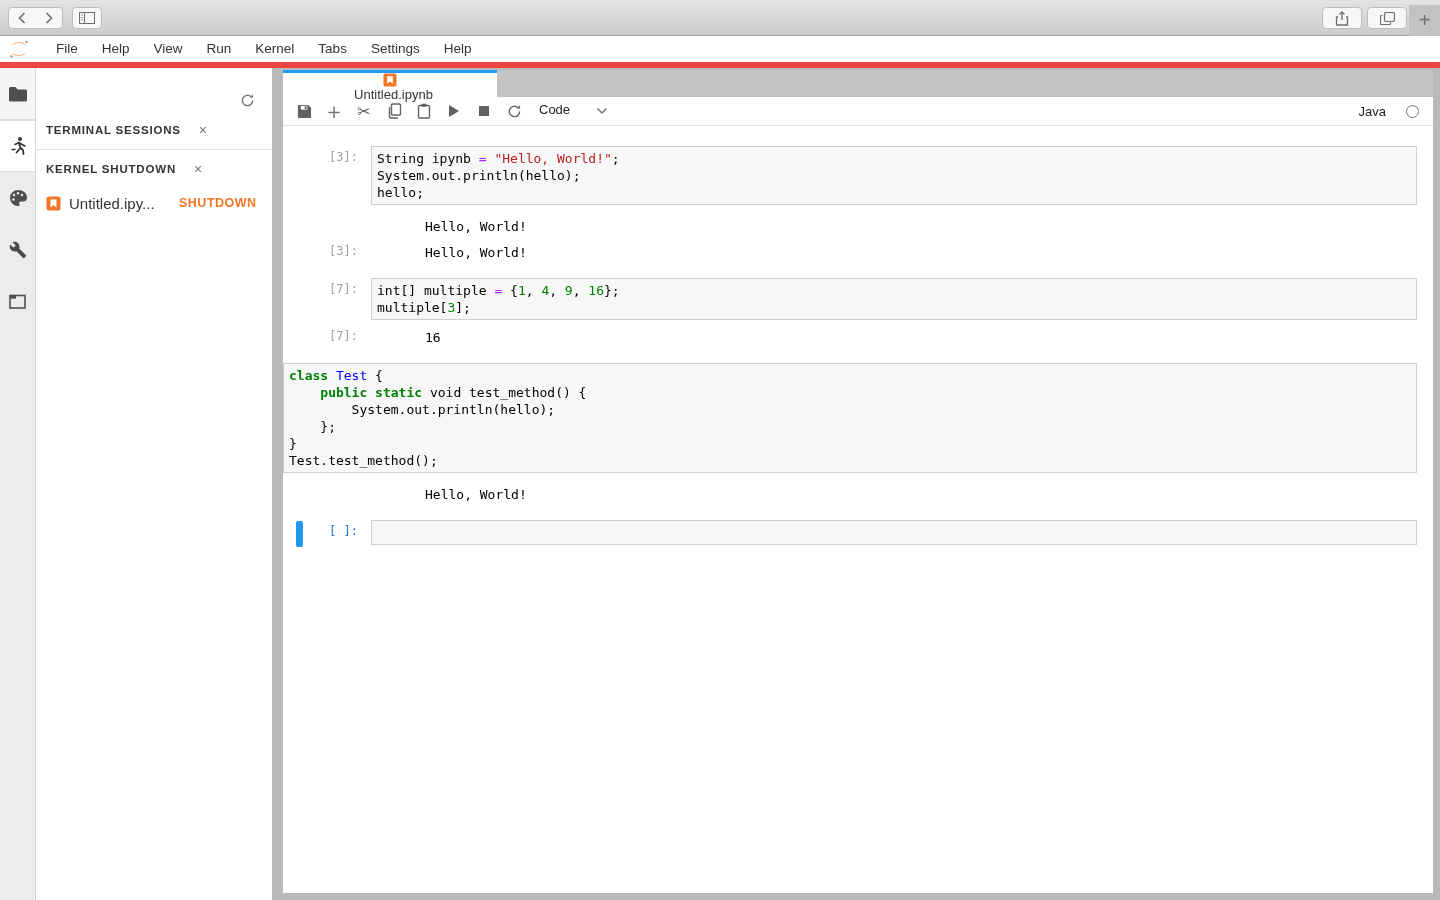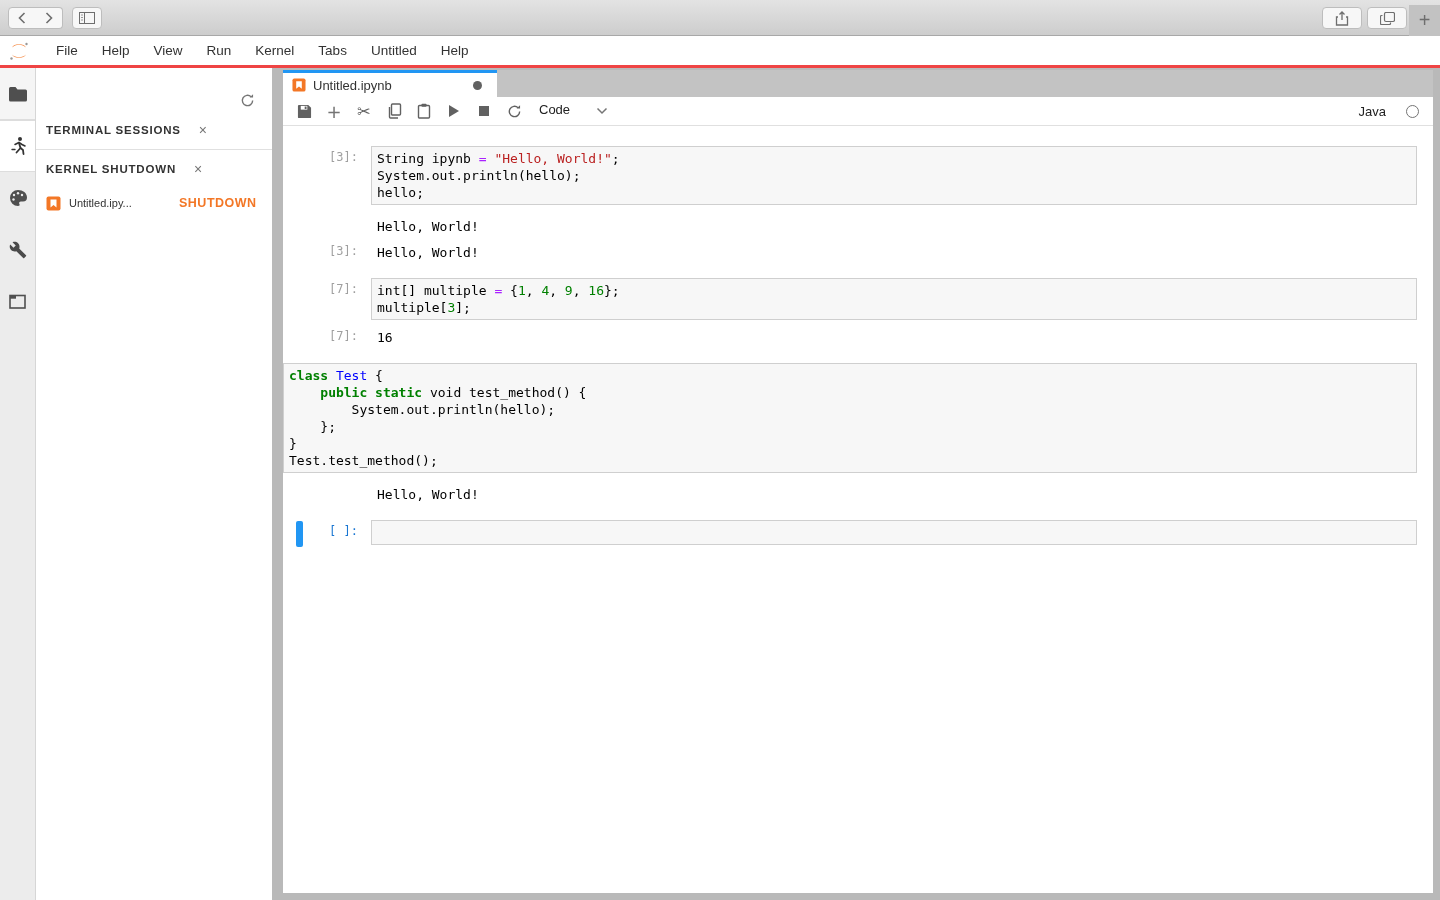--- a/index.html
+++ b/index.html
@@ -20,50 +20,50 @@
     display:flex; align-items:center; justify-content:center;
     font-size:13px; color:#333; }
   .btn-share { left:1322px; width:40px; }
   .btn-tabs  { left:1367px; width:40px; }
   .btn-newtab { position:absolute; right:0; top:5px; width:31px; height:31px;
     background:#c2c2c2; display:flex; align-items:center; justify-content:center;
     color:#6e6e6e; font-size:20px; font-weight:300; }
 
   
   .menubar { position:absolute; left:0; top:36px; width:1440px; height:32px;
-    background:#fff; border-bottom:3px solid #ef4444; display:flex; align-items:center; }
+    background:#fff; border-bottom:6px solid #ef4444; display:flex; align-items:center; }
   .logo { width:22px; height:22px; margin-left:8px; }
   .menu-items { display:flex; margin-left:14px; }
   .menu-item { padding:0 12px; font-size:13.5px; color:#333; line-height:32px; cursor:default; }
 
   
   .icon-strip { position:absolute; left:0; top:68px; bottom:0; width:36px;
     background:#ececec; border-right:1px solid #d6d6d6; }
   .strip-tile { width:35px; height:52px; display:flex; align-items:center; justify-content:center; }
   .strip-tile.first { background:#f5f5f5; border-bottom:1px solid #ddd; }
   .strip-tile.active { background:#fff; border-top:1px solid #ddd; border-bottom:1px solid #ddd; }
 
   
   .sidebar { position:absolute; left:36px; top:81px; bottom:0; width:236px; background:#fff; }
   .sb-refresh-row { height:30px; display:flex; justify-content:flex-end; align-items:center; padding-right:17px; padding-top:8px; }
   .sb-header { display:flex; align-items:center; padding:12px 0 6px 10px; }
   .sb-header .hd { font-size:11.5px; font-weight:700; letter-spacing:0.8px; color:#333; }
   .sb-x { margin-left:18px; color:#757575; font-size:14px; line-height:1; cursor:default; }
   .sb-divider { border-bottom:1px solid #e0e0e0; margin-top:6px; }
   .session-row { display:flex; align-items:center; height:26px; margin-top:8px; padding-left:10px; }
-  .session-label { font-size:11px; color:#333; margin-left:8px; width:92px; }
+  .session-label { font-size:15px; color:#333; margin-left:8px; width:92px; }
   .session-action { font-size:12.5px; font-weight:700; letter-spacing:0.5px; color:#f37726; margin-left:18px; }
 
   
   .dock { position:absolute; left:272px; right:0; top:68px; bottom:0; background:#b9b9b9; }
   .nb-panel { position:absolute; left:11px; right:7px; top:2px; bottom:7px;
     background:#fff; display:flex; flex-direction:column; }
   .tabbar { height:27px; background:#c3c3c3; display:flex; flex:none; }
   .nb-tab { width:214px; background:#fff; border-top:3px solid #2196f3;
-    display:flex; align-items:center; padding:0 9px; }
+    display:flex; align-items:center; padding:0 9px;flex-direction:column; }
   .nb-tab .title { font-size:13px; color:#333; margin-left:7px; }
   .dirty-dot { margin-left:auto; margin-right:6px; width:9px; height:9px; border-radius:50%; background:#616161; }
 
   .toolbar { height:29px; border-bottom:1px solid #e0e0e0; display:flex; align-items:center;
     padding:0 6px; flex:none; }
   .tb-btn { width:30px; height:26px; display:flex; align-items:center; justify-content:center;
     color:#616161; font-size:15px; }
   .tb-glyph { font-family:"DejaVu Sans", sans-serif; }
   .celltype { font-size:13px; color:#212121; margin:0 8px 4px 10px; }
   .tb-chevron { margin-left:18px; }
@@ -76,21 +76,21 @@
   .cell-block + .cell-block { margin-top:17px; }
   .cell { display:flex; position:relative; margin-right:16px; }
   .prompt { flex:none; width:88px; text-align:right; padding-right:13px; padding-top:4px;
     font-family:"DejaVu Sans Mono", monospace; font-size:12px; color:#9f9f9f; }
   .prompt.active { color:#1976d2; }
   .inputbox { flex:1; background:#f7f7f7; border:1px solid #cfcfcf; padding:3px 5px;
     font-family:"DejaVu Sans Mono", monospace; font-size:13px; line-height:17px;
     white-space:pre; color:#000; min-height:25px; }
   .collapser { position:absolute; left:13px; top:1px; width:7px; height:26px;
     background:#2196f3; border-radius:2px; }
-  .outrow { display:flex; margin-right:16px; }
+  .outrow { display:flex; margin-right:16px;gap:48px; }
   .outrow.stream { margin-top:9px; }
   .outrow.result { margin-top:5px; }
   .outtext { flex:1; padding-left:6px; padding-top:4px;
     font-family:"DejaVu Sans Mono", monospace; font-size:13px; line-height:17px; color:#000; }
 
   
   .tk-p { color:#000; }
   .tk-k { color:#008000; font-weight:bold; }
   .tk-d { color:#0000ff; }
   .tk-o { color:#aa22ff; }
@@ -158,21 +158,21 @@
       <circle cx="3.5" cy="18.5" r="1.2" fill="#989898"></circle>
     </svg>
   </span>
   <div class="menu-items">
     <span class="menu-item">File</span>
     <span class="menu-item">Help</span>
     <span class="menu-item">View</span>
     <span class="menu-item">Run</span>
     <span class="menu-item">Kernel</span>
     <span class="menu-item">Tabs</span>
-    <span class="menu-item">Untitled</span>
+    <span class="menu-item">Settings</span>
     <span class="menu-item">Help</span>
   </div>
 </div>
 
 <div class="icon-strip">
   <div class="strip-tile first">
     <span>
       <svg width="20" height="16" viewBox="0 0 20 16">
           <path d="M1 2.5A1.5 1.5 0 0 1 2.5 1h5l2 2.5h8A1.5 1.5 0 0 1 19 5v9a1.5 1.5 0 0 1-1.5 1.5h-15A1.5 1.5 0 0 1 1 14z" fill="#4f4f4f"></path>
         </svg>

